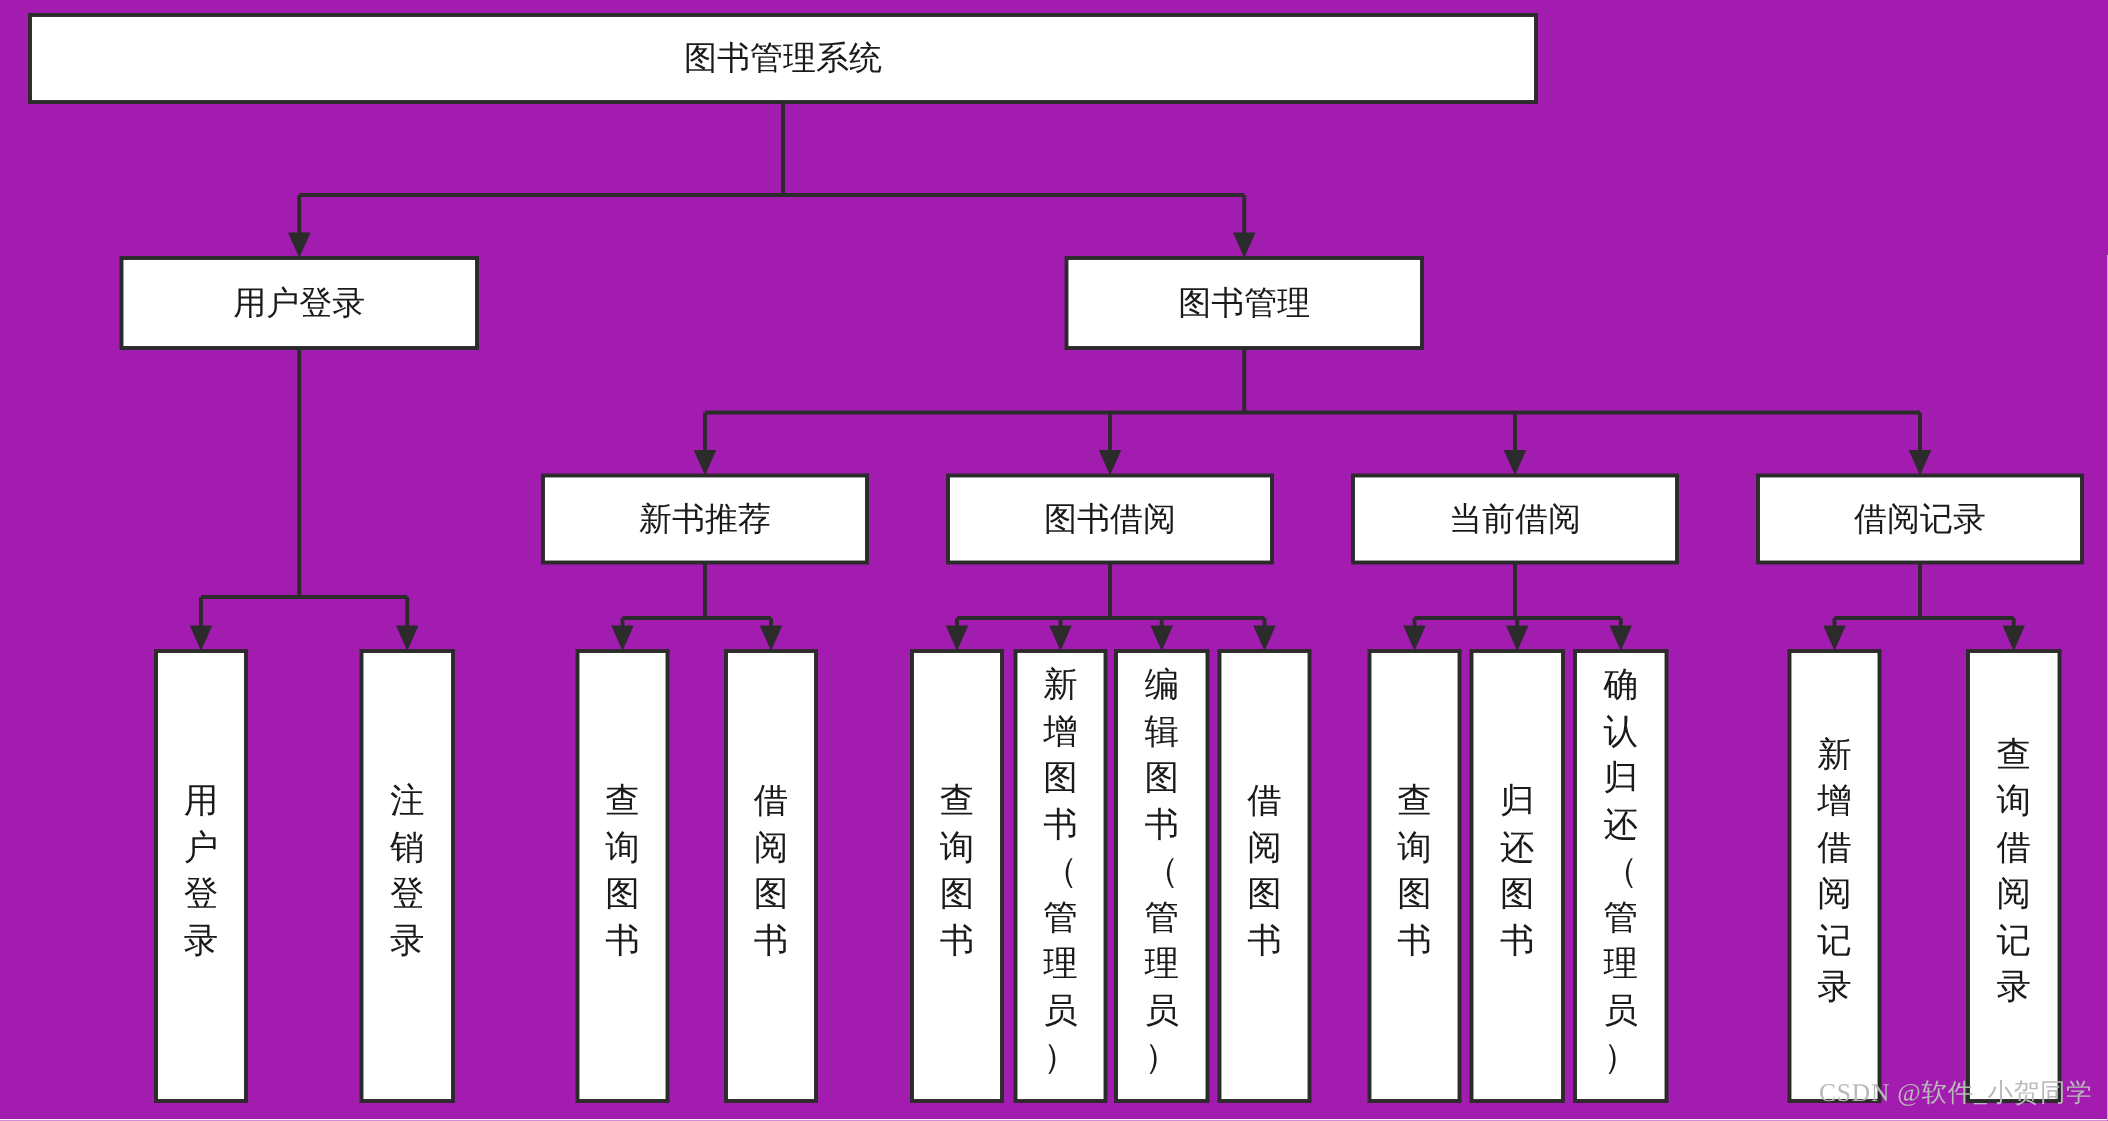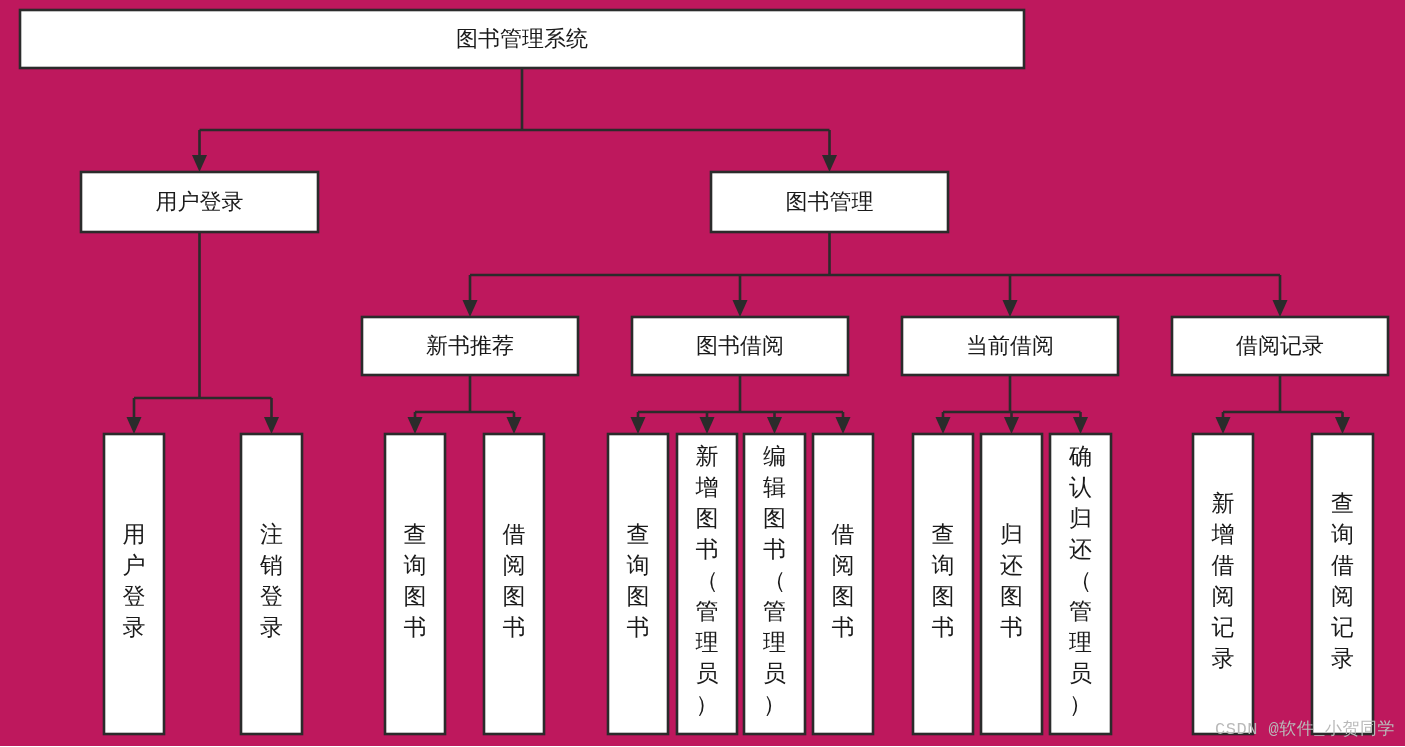--- a/index.html
+++ b/index.html
@@ -7,21 +7,21 @@
     padding: 0;
     background: #ffffff;
   }
   body {
     font-family: "DejaVu Sans", "Liberation Sans", sans-serif;
   }
   #diagram-root {
     position: relative;
     width: 1405px;
     height: 746px;
-    background: #be185d;
+    background: #a21caf;
     overflow: hidden;
   }
   svg#diagram-svg {
     position: absolute;
     left: 0;
     top: 0;
     width: 1405px;
     height: 747px;
   }
   .node-box {
@@ -49,21 +49,21 @@
   .node-label-v {
     font-family: "DejaVu Sans", "Liberation Sans", sans-serif;
     font-size: 23px;
     fill: #1a1a1a;
     text-anchor: middle;
   }
   .watermark {
     position: absolute;
     right: 10px;
     bottom: 6px;
-    font-family: Liberation Mono, monospace;
+    font-family: Liberation Serif, serif;
     font-size: 17px;
     color: #b9b9b9;
     letter-spacing: 0.5px;
     white-space: nowrap;
     pointer-events: none;
   }
 </style>
 </head>
 <body>
 

